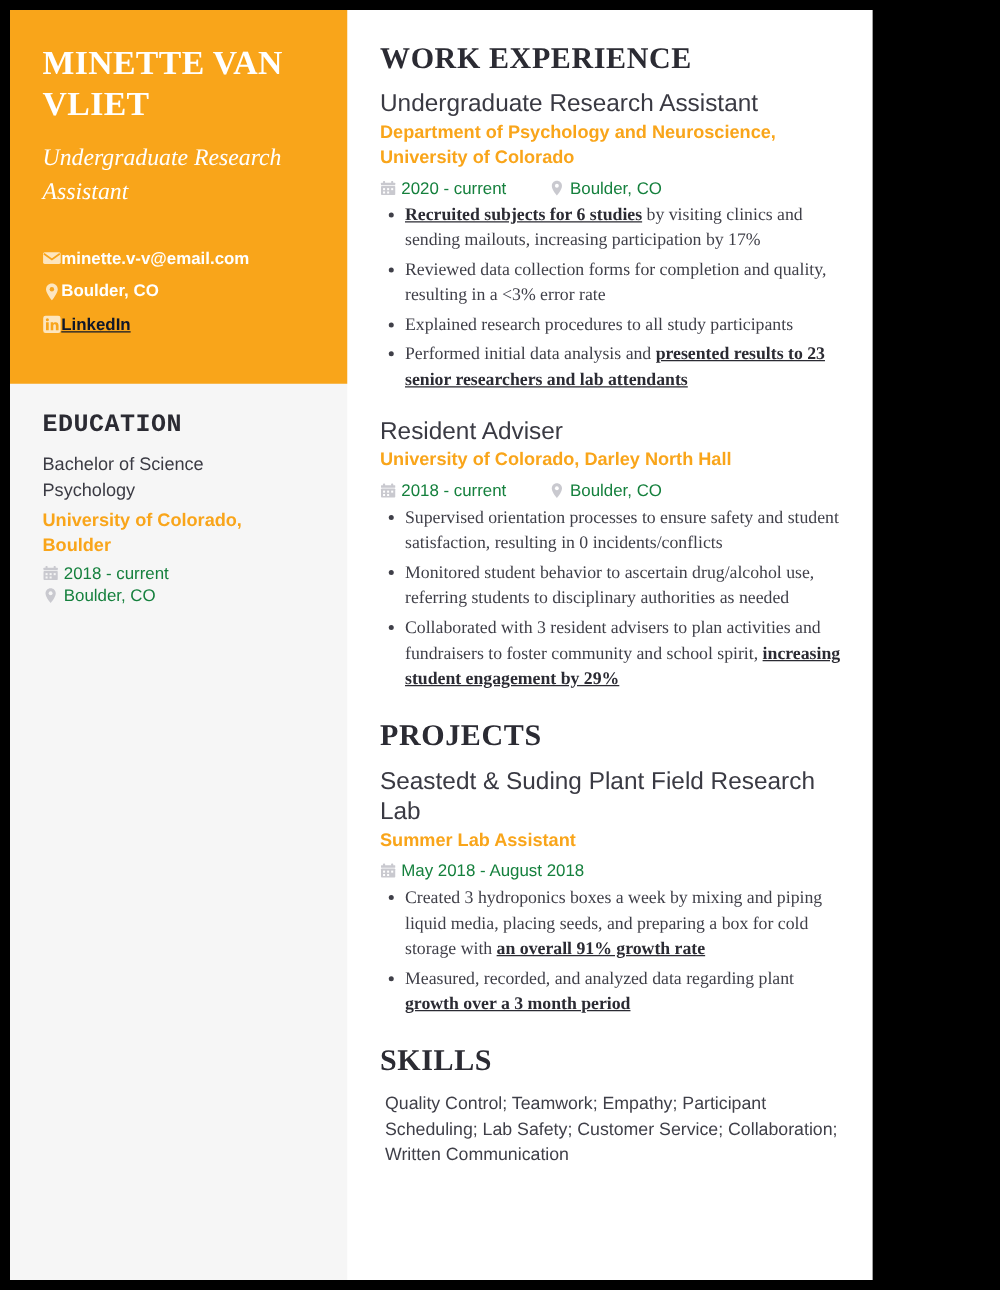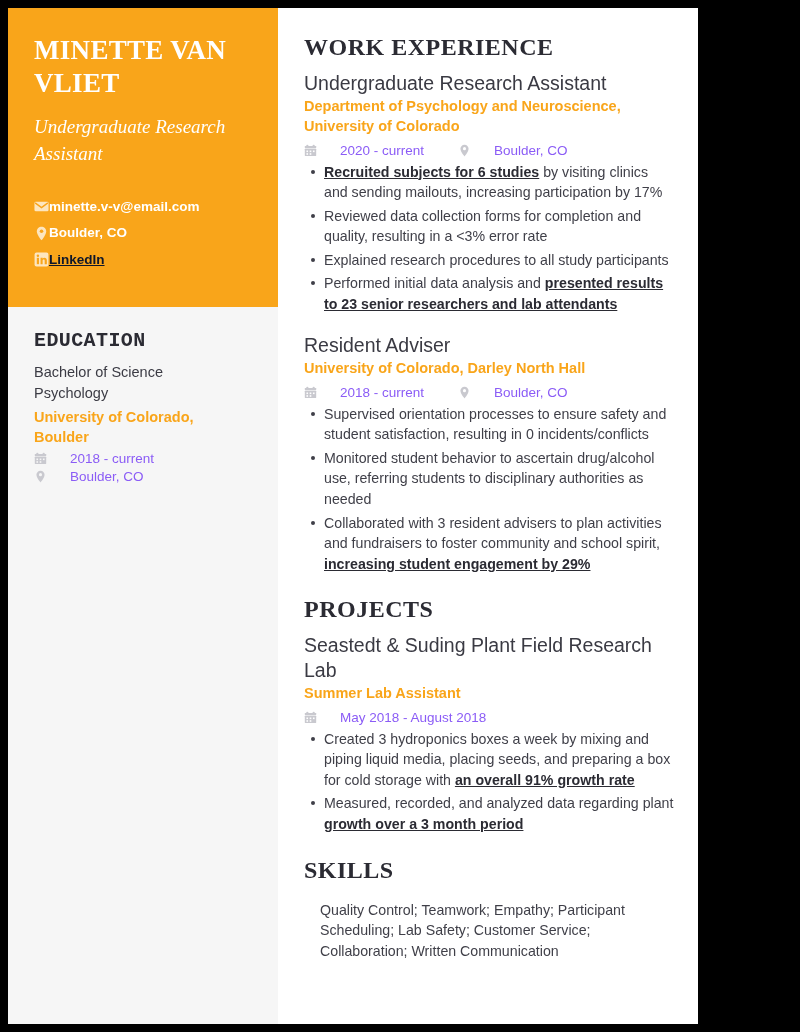--- a/index.html
+++ b/index.html
@@ -110,23 +110,23 @@
   .edu-school {
     font-size: 14.5px;
     font-weight: bold;
     color: #f9a51a;
     line-height: 1.38;
     margin: 3px 0 4px 0;
   }
   .meta-row {
     display: flex;
     align-items: center;
-    gap: 23px;
+    gap: 4px;
     font-size: 13.5px;
-    color: #8b5cf6;
+    color: #15803d;
     margin-top: 3px;
   }
   .meta-row .ic {
     width: 13px;
     height: 13px;
     flex: 0 0 13px;
     display: inline-flex;
     align-items: center;
     justify-content: center;
     color: #c9c9cf;
@@ -175,41 +175,42 @@
     margin: 0;
     padding-left: 20px;
     list-style: none;
   }
   .bullets li {
     position: relative;
     font-size: 14.2px;
     line-height: 1.45;
     color: #3f3f48;
     margin-bottom: 3px;
+    font-family: Liberation Serif, serif;
   }
   .bullets li::before {
     content: "";
     position: absolute;
     left: -13px;
     top: 8px;
     width: 4px;
     height: 4px;
     border-radius: 50%;
     background: #3f3f48;
   }
   .bullets b {
     font-weight: bold;
     color: #2b2b33;
     text-decoration: underline;
   }
   .skills-text {
     font-size: 14.2px;
     line-height: 1.45;
     color: #3f3f48;
-    margin: 16px;
+    margin: 4px;
   }
 </style>
 </head>
 <body>
 
 <div id="resume-page">
 
   <aside class="sidebar">
 
     <div class="sidebar-header">

